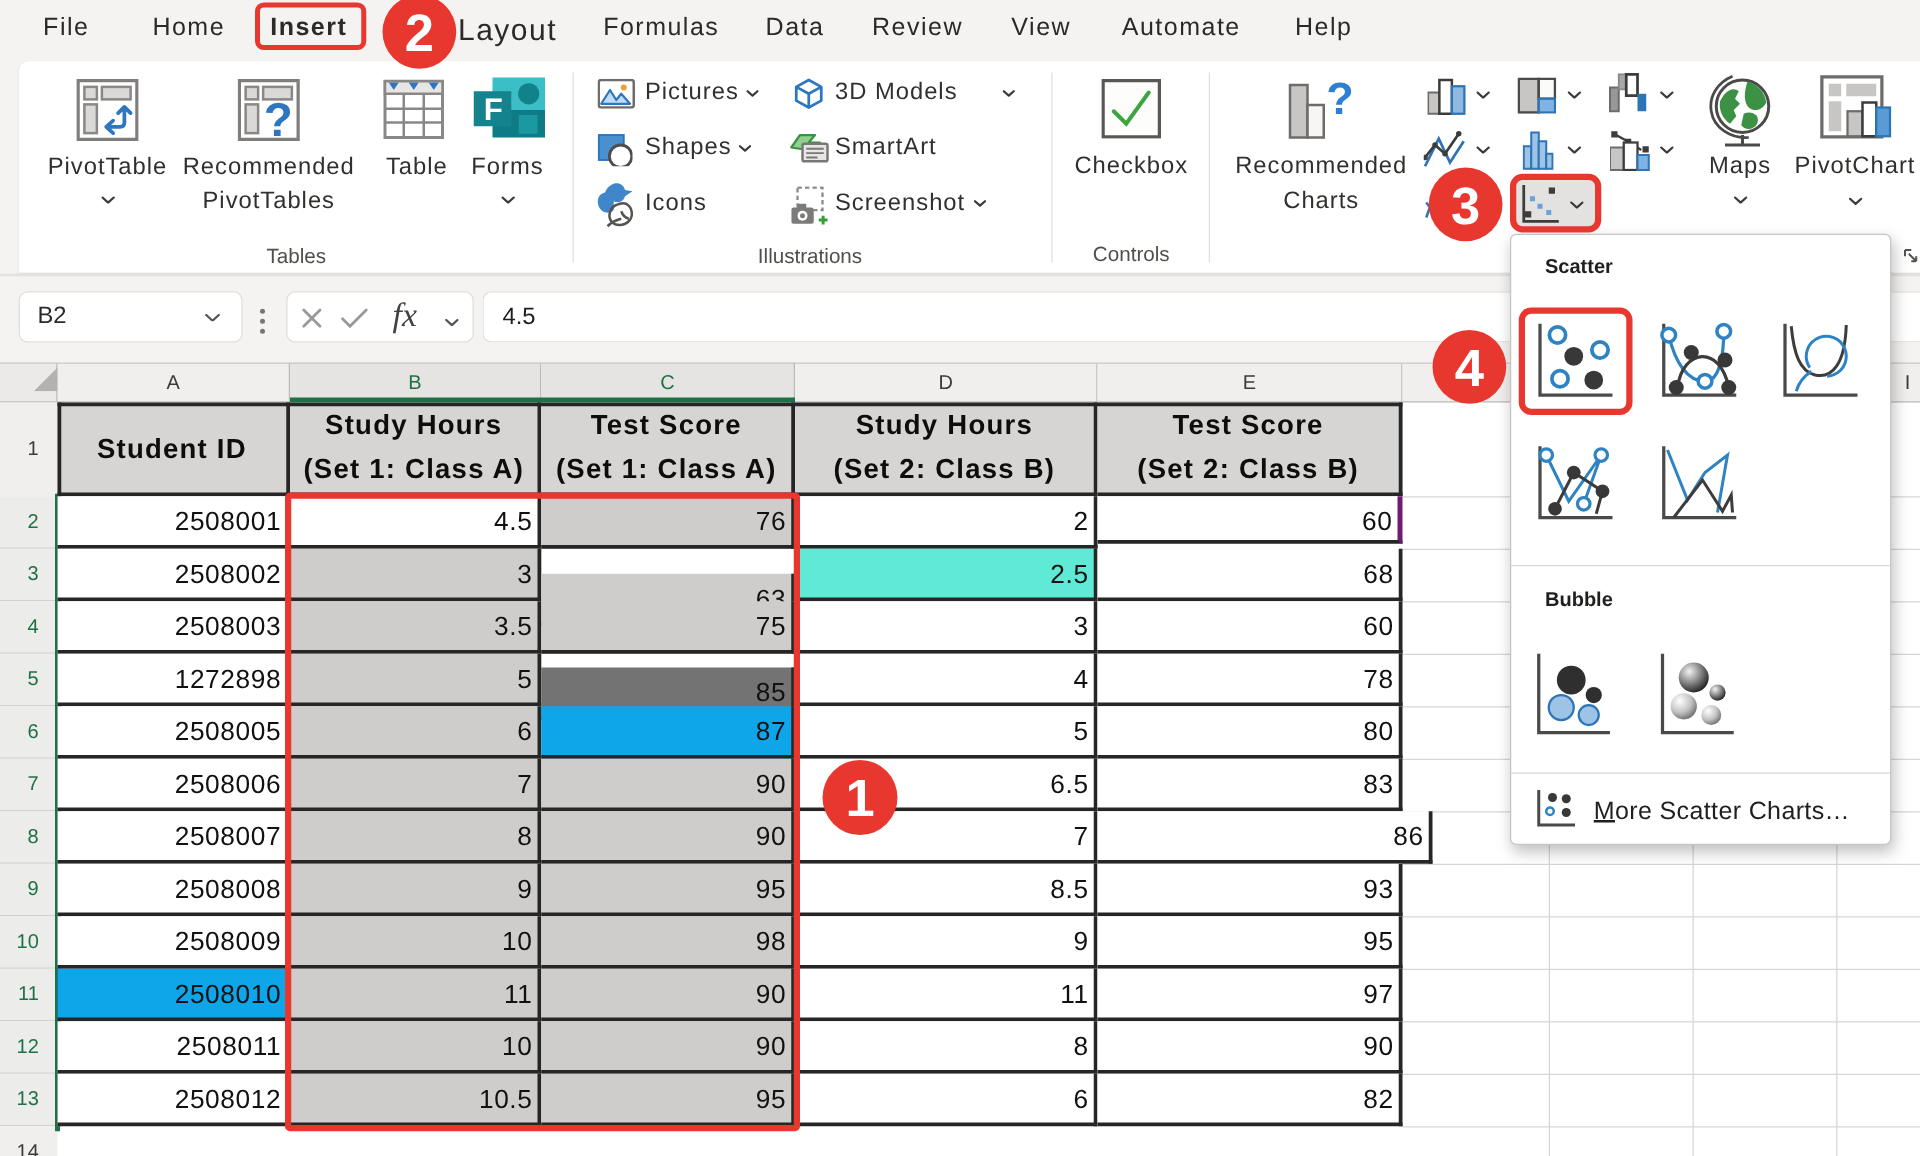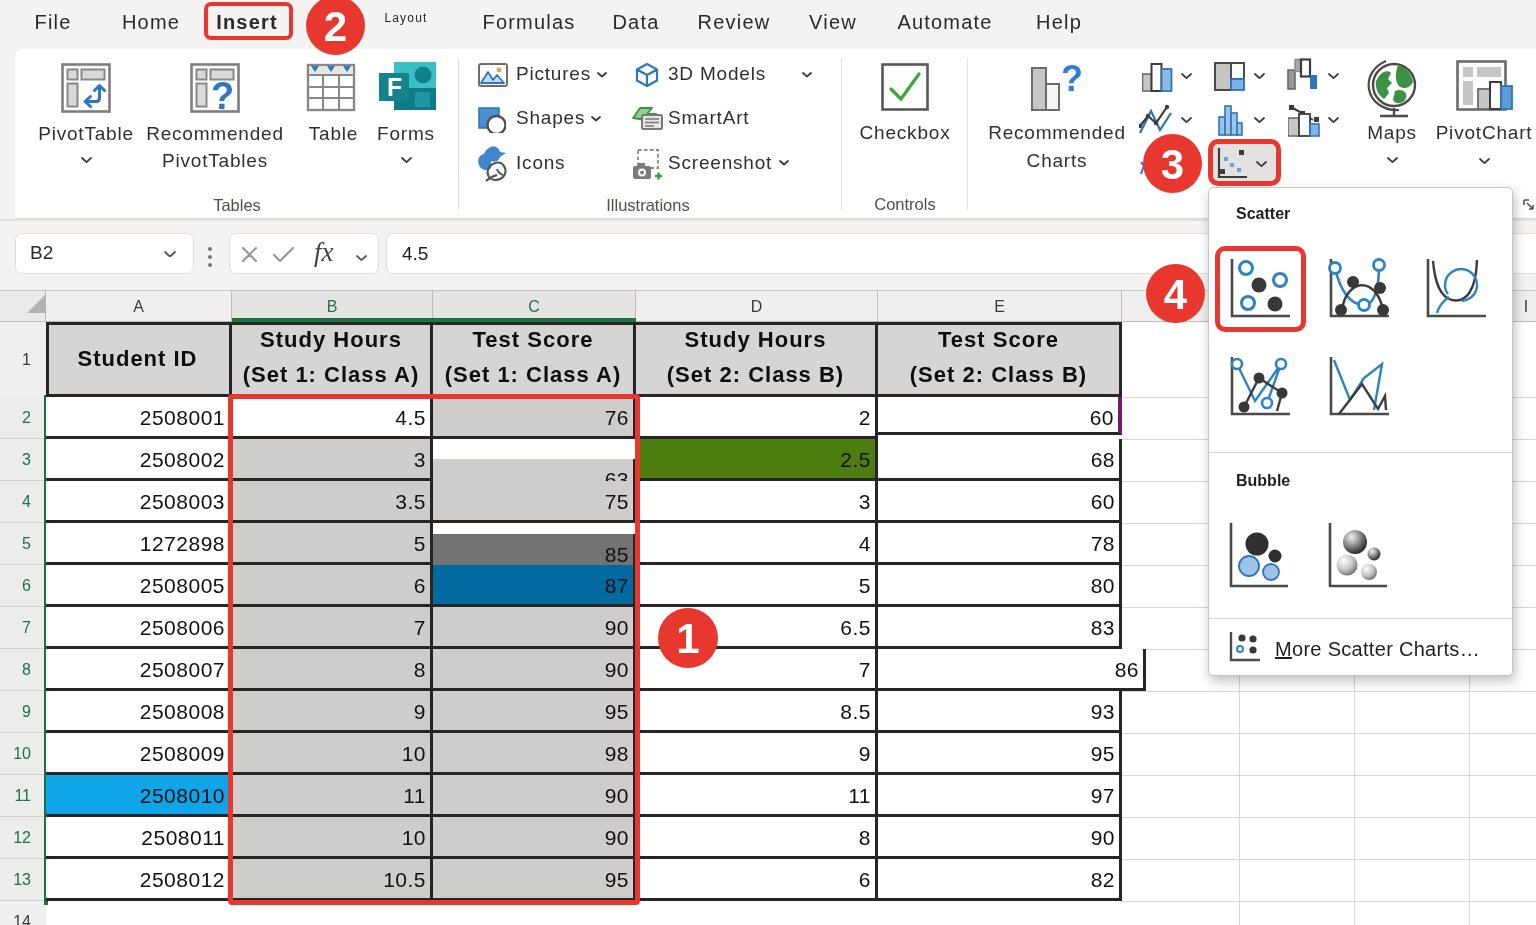--- a/index.html
+++ b/index.html
@@ -11,21 +11,21 @@
 .colhdr{position:absolute;top:290px;height:32px;font-size:16px;text-align:center;line-height:31px;color:#3c3b39;border-right:1px solid #bdbbb9;border-top:1px solid #c9c7c5;border-bottom:1px solid #bdbbb9;background:#f0efed}
 .rowhdr{position:absolute;left:0;width:46px;font-size:16px;text-align:right;padding-right:15px;background:#ececea;border-bottom:1px solid #d3d1cf;color:#1e7145}
 .redbox{position:absolute;border:5px solid #e8372e;border-radius:8px}
 .redcirc{position:absolute;background:#e8372e;border-radius:50%;color:#fff;font-weight:bold;text-align:center}
 .sep{position:absolute;width:1px;background:#e2e0de;top:58px;height:152px}
 </style></head><body>
 
 <div class="abs" style="left:-2px;top:11px;width:110px;text-align:center;font-size:20px;letter-spacing:1.2px;color:#2b2a28;">File</div>
 <div class="abs" style="left:96px;top:11px;width:110px;text-align:center;font-size:20px;letter-spacing:1.2px;color:#2b2a28;">Home</div>
 <div class="abs" style="left:192px;top:11px;width:110px;text-align:center;font-size:20px;letter-spacing:1.2px;color:#2b2a28;font-weight:bold;">Insert</div>
-<div class="abs" style="left:351px;top:11px;width:110px;text-align:center;font-size:12px;letter-spacing:1.2px;color:#2b2a28;">Layout</div>
+<div class="abs" style="left:351px;top:11px;width:110px;text-align:center;font-size:24px;letter-spacing:1.2px;color:#2b2a28;">Layout</div>
 <div class="abs" style="left:474px;top:11px;width:110px;text-align:center;font-size:20px;letter-spacing:1.2px;color:#2b2a28;">Formulas</div>
 <div class="abs" style="left:581px;top:11px;width:110px;text-align:center;font-size:20px;letter-spacing:1.2px;color:#2b2a28;">Data</div>
 <div class="abs" style="left:679px;top:11px;width:110px;text-align:center;font-size:20px;letter-spacing:1.2px;color:#2b2a28;">Review</div>
 <div class="abs" style="left:778px;top:11px;width:110px;text-align:center;font-size:20px;letter-spacing:1.2px;color:#2b2a28;">View</div>
 <div class="abs" style="left:890px;top:11px;width:110px;text-align:center;font-size:20px;letter-spacing:1.2px;color:#2b2a28;">Automate</div>
 <div class="abs" style="left:1004px;top:11px;width:110px;text-align:center;font-size:20px;letter-spacing:1.2px;color:#2b2a28;">Help</div>
 <div class="abs" style="left:15px;top:49px;width:1530px;height:170px;background:#fff;border-radius:8px 8px 0 0;border-bottom:1px solid #d8d6d4;box-shadow:0 1px 2px rgba(0,0,0,0.06)"></div>
 <div class="abs" style="left:0;top:219px;width:1536px;height:2px;background:#e4e2e0"></div>
 <svg class="abs" style="left:61px;top:63px" width="50" height="50" viewBox="0 0 50 50">
 <rect x="1.5" y="1.5" width="47" height="47" fill="#fff" stroke="#807e7c" stroke-width="2.6"></rect>
@@ -311,35 +311,35 @@
 <div class="abs" style="left:46px;top:322px;width:1076px;height:3px;background:#262626"></div>
 <div class="abs" style="left:46px;top:322px;width:2.5px;height:579px;background:#262626"></div>
 <div class="cell" style="left:46px;top:397px;width:186px;height:42px;line-height:42px;background:#fff;border-right:3px solid #262626;border-bottom:3px solid #262626;padding-right:4px">2508001</div>
 <div class="cell" style="left:232px;top:397px;width:201px;height:42px;line-height:42px;background:#fff;border-right:3px solid #262626;border-bottom:3px solid #262626;padding-right:4px">4.5</div>
 <div class="cell" style="left:433px;top:397px;width:203px;height:42px;line-height:42px;background:#cfcdcc;border-right:3px solid #262626;border-bottom:3px solid #262626;padding-right:4px">76</div>
 <div class="cell" style="left:636px;top:397px;width:242px;height:42px;line-height:42px;background:#fff;border-right:3px solid #262626;border-bottom:3px solid #262626;padding-right:4px">2</div>
 <div class="cell" style="left:878px;top:397px;width:244px;height:38px;line-height:42px;background:#fff;border-right:4px solid #701a75;border-bottom:3px solid #262626;padding-right:4px">60</div>
 <div class="cell" style="left:46px;top:439px;width:186px;height:42px;line-height:42px;background:#fff;border-right:3px solid #262626;border-bottom:3px solid #262626;padding-right:4px">2508002</div>
 <div class="cell" style="left:232px;top:439px;width:201px;height:42px;line-height:42px;background:#cfcdcc;border-right:3px solid #262626;border-bottom:3px solid #262626;padding-right:4px">3</div>
 <div class="cell" style="left:433px;top:459px;width:203px;height:42px;line-height:42px;background:#cfcdcc;border-right:3px solid #262626;border-bottom:3px solid #262626;padding-right:4px">63</div>
-<div class="cell" style="left:636px;top:439px;width:242px;height:42px;line-height:42px;background:#4d7c0f;border-right:3px solid #262626;border-bottom:3px solid #262626;padding-right:4px">2.5</div>
+<div class="cell" style="left:636px;top:439px;width:242px;height:42px;line-height:42px;background:#5eead4;border-right:3px solid #262626;border-bottom:3px solid #262626;padding-right:4px">2.5</div>
 <div class="cell" style="left:878px;top:439px;width:244px;height:42px;line-height:42px;background:#fff;border-right:3px solid #262626;border-bottom:3px solid #262626;padding-right:4px">68</div>
 <div class="cell" style="left:46px;top:481px;width:186px;height:42px;line-height:42px;background:#fff;border-right:3px solid #262626;border-bottom:3px solid #262626;padding-right:4px">2508003</div>
 <div class="cell" style="left:232px;top:481px;width:201px;height:42px;line-height:42px;background:#cfcdcc;border-right:3px solid #262626;border-bottom:3px solid #262626;padding-right:4px">3.5</div>
 <div class="cell" style="left:433px;top:481px;width:203px;height:42px;line-height:42px;background:#cfcdcc;border-right:3px solid #262626;border-bottom:3px solid #262626;padding-right:4px">75</div>
 <div class="cell" style="left:636px;top:481px;width:242px;height:42px;line-height:42px;background:#fff;border-right:3px solid #262626;border-bottom:3px solid #262626;padding-right:4px">3</div>
 <div class="cell" style="left:878px;top:481px;width:244px;height:42px;line-height:42px;background:#fff;border-right:3px solid #262626;border-bottom:3px solid #262626;padding-right:4px">60</div>
 <div class="cell" style="left:46px;top:523px;width:186px;height:42px;line-height:42px;background:#fff;border-right:3px solid #262626;border-bottom:3px solid #262626;padding-right:4px">1272898</div>
 <div class="cell" style="left:232px;top:523px;width:201px;height:42px;line-height:42px;background:#cfcdcc;border-right:3px solid #262626;border-bottom:3px solid #262626;padding-right:4px">5</div>
 <div class="cell" style="left:433px;top:534px;width:203px;height:42px;line-height:42px;background:#737373;border-right:3px solid #262626;border-bottom:3px solid #262626;padding-right:4px">85</div>
 <div class="cell" style="left:636px;top:523px;width:242px;height:42px;line-height:42px;background:#fff;border-right:3px solid #262626;border-bottom:3px solid #262626;padding-right:4px">4</div>
 <div class="cell" style="left:878px;top:523px;width:244px;height:42px;line-height:42px;background:#fff;border-right:3px solid #262626;border-bottom:3px solid #262626;padding-right:4px">78</div>
 <div class="cell" style="left:46px;top:565px;width:186px;height:42px;line-height:42px;background:#fff;border-right:3px solid #262626;border-bottom:3px solid #262626;padding-right:4px">2508005</div>
 <div class="cell" style="left:232px;top:565px;width:201px;height:42px;line-height:42px;background:#cfcdcc;border-right:3px solid #262626;border-bottom:3px solid #262626;padding-right:4px">6</div>
-<div class="cell" style="left:433px;top:565px;width:203px;height:42px;line-height:42px;background:#0369a1;border-right:3px solid #262626;border-bottom:3px solid #262626;padding-right:4px">87</div>
+<div class="cell" style="left:433px;top:565px;width:203px;height:42px;line-height:42px;background:#0ea5e9;border-right:3px solid #262626;border-bottom:3px solid #262626;padding-right:4px">87</div>
 <div class="cell" style="left:636px;top:565px;width:242px;height:42px;line-height:42px;background:#fff;border-right:3px solid #262626;border-bottom:3px solid #262626;padding-right:4px">5</div>
 <div class="cell" style="left:878px;top:565px;width:244px;height:42px;line-height:42px;background:#fff;border-right:3px solid #262626;border-bottom:3px solid #262626;padding-right:4px">80</div>
 <div class="cell" style="left:46px;top:607px;width:186px;height:42px;line-height:42px;background:#fff;border-right:3px solid #262626;border-bottom:3px solid #262626;padding-right:4px">2508006</div>
 <div class="cell" style="left:232px;top:607px;width:201px;height:42px;line-height:42px;background:#cfcdcc;border-right:3px solid #262626;border-bottom:3px solid #262626;padding-right:4px">7</div>
 <div class="cell" style="left:433px;top:607px;width:203px;height:42px;line-height:42px;background:#cfcdcc;border-right:3px solid #262626;border-bottom:3px solid #262626;padding-right:4px">90</div>
 <div class="cell" style="left:636px;top:607px;width:242px;height:42px;line-height:42px;background:#fff;border-right:3px solid #262626;border-bottom:3px solid #262626;padding-right:4px">6.5</div>
 <div class="cell" style="left:878px;top:607px;width:244px;height:42px;line-height:42px;background:#fff;border-right:3px solid #262626;border-bottom:3px solid #262626;padding-right:4px">83</div>
 <div class="cell" style="left:46px;top:649px;width:186px;height:42px;line-height:42px;background:#fff;border-right:3px solid #262626;border-bottom:3px solid #262626;padding-right:4px">2508007</div>
 <div class="cell" style="left:232px;top:649px;width:201px;height:42px;line-height:42px;background:#cfcdcc;border-right:3px solid #262626;border-bottom:3px solid #262626;padding-right:4px">8</div>
 <div class="cell" style="left:433px;top:649px;width:203px;height:42px;line-height:42px;background:#cfcdcc;border-right:3px solid #262626;border-bottom:3px solid #262626;padding-right:4px">90</div>

